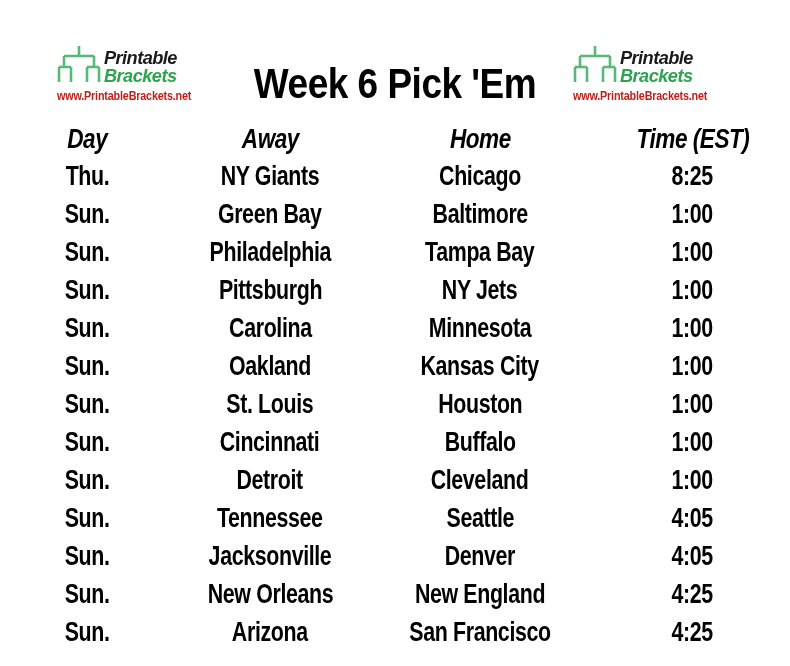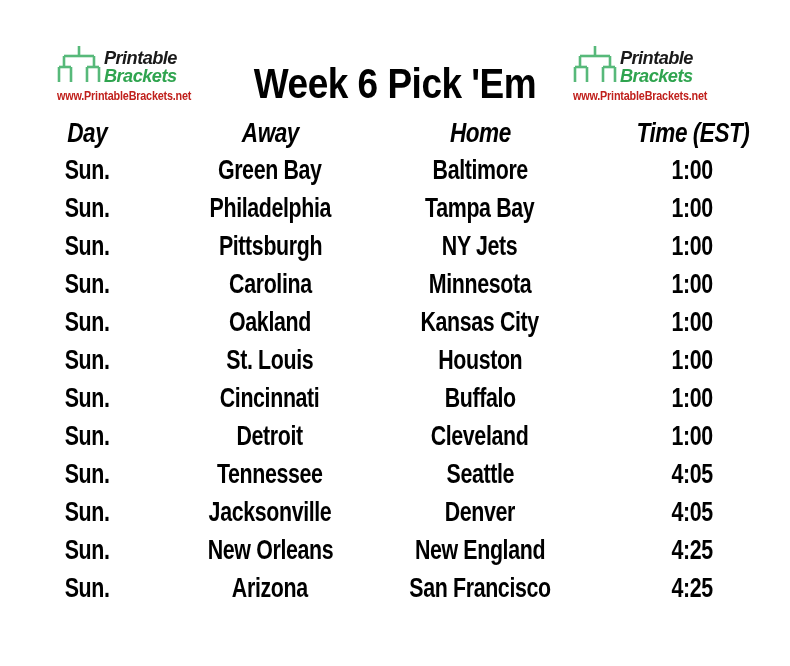--- a/index.html
+++ b/index.html
@@ -91,21 +91,21 @@
     transform: scaleY(1.14);
     transform-origin: center top;
     white-space: nowrap;
   }
 
   
   .sheet-table {
     width: 790px;
     border-collapse: collapse;
     table-layout: fixed;
-    margin-top: 2px;
+    margin-top: 8px;
   }
   .sheet-table col.c-day  { width: 175px; }
   .sheet-table col.c-away { width: 190px; }
   .sheet-table col.c-home { width: 230px; }
   .sheet-table col.c-time { width: 195px; }
 
   .sheet-table th,
   .sheet-table td {
     padding: 0;
     text-align: center;
@@ -202,20 +202,26 @@
   <thead>
     <tr>
       <th><span class="hdr-inner">Day</span></th>
       <th><span class="hdr-inner">Away</span></th>
       <th><span class="hdr-inner">Home</span></th>
       <th><span class="hdr-inner">Time (EST)</span></th>
     </tr>
   </thead>
   <tbody id="rows-body">
       <tr>
+        <td><span class="cell-inner">Thu.</span></td>
+        <td><span class="cell-inner">NY Giants</span></td>
+        <td><span class="cell-inner">Chicago</span></td>
+        <td><span class="cell-inner">8:25</span></td>
+      </tr>
+      <tr>
         <td><span class="cell-inner">Sun.</span></td>
         <td><span class="cell-inner">Green Bay</span></td>
         <td><span class="cell-inner">Baltimore</span></td>
         <td><span class="cell-inner">1:00</span></td>
       </tr>
       <tr>
         <td><span class="cell-inner">Sun.</span></td>
         <td><span class="cell-inner">Philadelphia</span></td>
         <td><span class="cell-inner">Tampa Bay</span></td>
         <td><span class="cell-inner">1:00</span></td>

